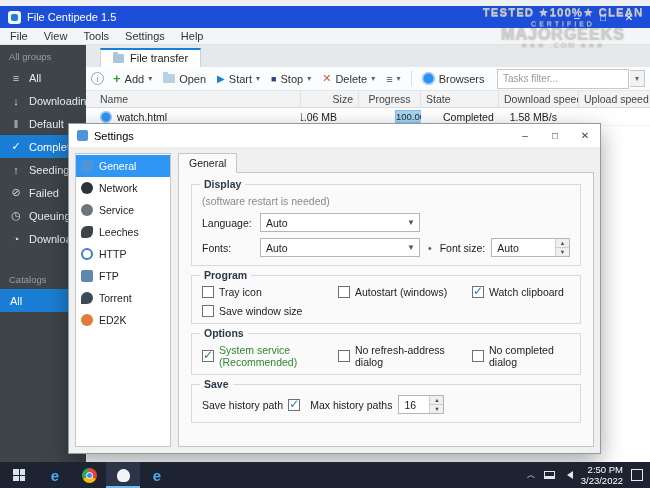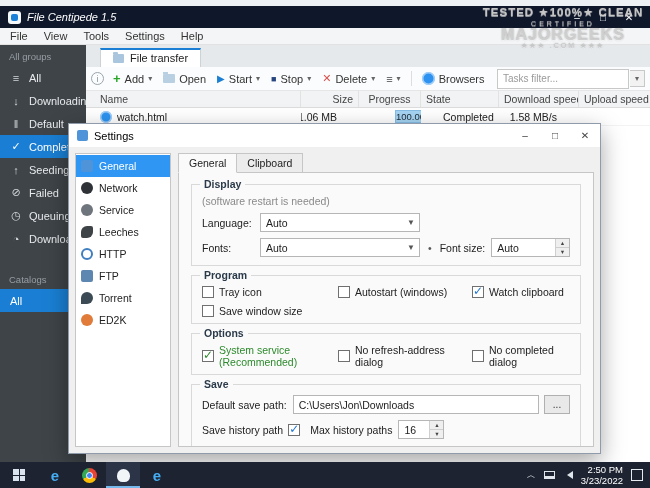--- a/index.html
+++ b/index.html
@@ -1,21 +1,21 @@
 <!DOCTYPE html>
 <html><head>
 <meta charset="utf-8">
 <style>
   * { box-sizing:border-box; margin:0; padding:0; }
   body { font-family:"Liberation Sans","DejaVu Sans",sans-serif; background:#9aa4ad; }
   .screen { position:relative; width:650px; height:488px; overflow:hidden; background:#eef1f3; }
 
   
   .main-window { position:absolute; left:0; top:6px; width:650px; height:456px; background:#fff; }
-  .titlebar { height:22px; background:#0f172a; display:flex; align-items:center; padding:0 8px; color:#fff; font-size:11px; gap:6px;font-style:italic; }
+  .titlebar { height:22px; background:#1d4ed8; display:flex; align-items:center; padding:0 8px; color:#fff; font-size:11px; gap:6px; }
   .app-icon { width:13px; height:13px; border-radius:3px; background:#f4f8fb; position:relative; flex-shrink:0; }
   .app-icon::after { content:""; position:absolute; inset:3px; border-radius:2px; background:#1b80d8; }
   .win-controls { margin-left:auto; display:flex; }
   .wbtn { width:26px; text-align:center; font-size:10px; color:#fff; }
   .menubar { height:17px; background:#f4f5f6; display:flex; align-items:center; font-size:11px; color:#333; border-bottom:1px solid #e2e2e2; padding-left:2px; }
   .menu-item { padding:1px 8px; }
   .main-body { display:flex; height:417px; }
 
   .sidebar { width:86px; background:#3e4448; color:#e8eaec; flex-shrink:0; overflow:hidden; }
   .side-label { font-size:9.5px; color:#979ea4; padding:6px 9px 4px; }
@@ -329,21 +329,20 @@
         </div>
         <div class="nav-item">
           <span class="ni ni-ed2k"></span>
           <span>ED2K</span>
         </div>
       </div>
 
       <div class="dlg-content">
         <div class="dlg-tabs">
           <span class="dtab active">General</span>
-          <span class="dtab">Clipboard</span>
         </div>
         <div class="dlg-panel">
 
           <div class="groupbox">
             <span class="legend">Display</span>
             <div class="note">(software restart is needed)</div>
             <div class="frow">
               <span class="flabel">Language:</span>
               <div class="dd">
                 <span>Auto</span>
@@ -403,25 +402,20 @@
               </div>
               <div class="cb-item">
                 <span class="cb"></span>
                 <span>No completed dialog</span>
               </div>
             </div>
           </div>
 
           <div class="groupbox">
             <span class="legend">Save</span>
-            <div class="frow">
-              <span style="margin-right:6px; white-space:nowrap;">Default save path:</span>
-              <input class="path-input" value="C:\Users\Jon\Downloads" style="">
-              <span class="browse-btn">...</span>
-            </div>
             <div class="frow">
               <span style="margin-right:5px;">Save history path</span>
               <span class="cb checked"></span>
               <span style="margin:0 6px 0 10px;">Max history paths</span>
               <div class="spin mh-spin">
                 <span class="val">16</span>
                 <span class="arrows">
                     <span>▲</span>
                     <span>▼</span>
                   </span>

